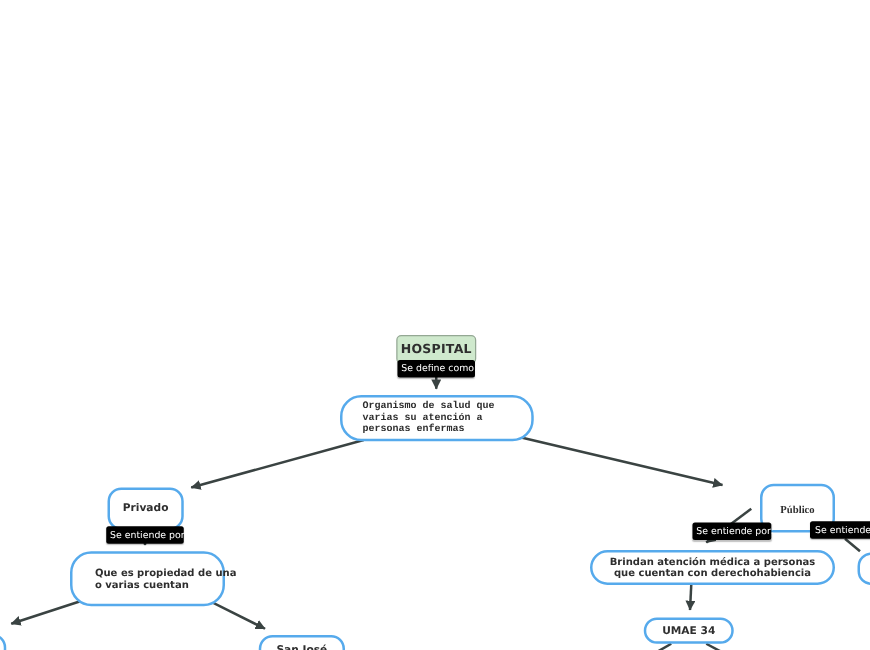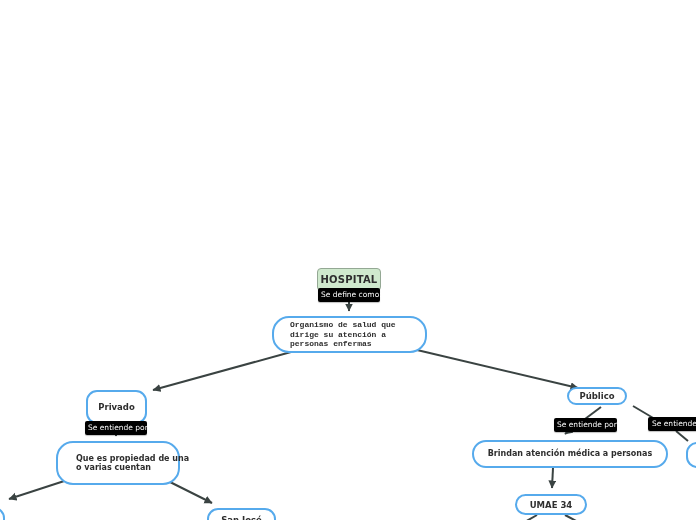--- a/index.html
+++ b/index.html
@@ -82,44 +82,45 @@
       <line x1="565" y1="515" x2="580" y2="523"></line>
     </g>
   </svg>
 
   <div class="node root center" style="left:317px;top:268px;width:64px;height:23px;">HOSPITAL</div>
 
   <div class="conn-label" style="left:318px;top:288px;width:62px;">Se define como:</div>
 
   <div class="node bigpill" style="left:272px;top:316px;width:155px;height:37px;padding-left:16px;font-family:Liberation Mono, monospace;">
       <span class="ln">Organismo de salud que</span>
-      <span class="ln">dirige su atención a</span>
+      <span class="ln">varias su atención a</span>
       <span class="ln">personas enfermas</span>
     </div>
 
   <div class="node pill center" style="left:86px;top:390px;width:61px;height:34px;">Privado</div>
 
   <div class="conn-label" style="left:85px;top:421px;width:62px;">Se entiende por:</div>
 
   <div class="node bigpill" style="left:56px;top:441px;width:124px;height:44px;padding-left:18px;">
       <span class="ln">Que es propiedad de una</span>
       <span class="ln">o varias cuentan</span>
     </div>
 
   <div class="node pill" style="left:-43px;top:507px;width:48px;height:26px;"></div>
 
   <div class="node pill" style="left:207px;top:508px;width:69px;height:28px;justify-content:flex-start;align-items:center;padding-top:5px;">San José</div>
 
-  <div class="node pill center" style="left:567px;top:387px;width:60px;height:18px;">Público</div>
+  <div class="node pill center" style="left:608px;top:387px;width:60px;height:39px;font-family:Liberation Serif, serif;">Público</div>
 
   <div class="conn-label" style="left:554px;top:418px;width:63px;">Se entiende por:</div>
 
   <div class="conn-label" style="left:648px;top:417px;width:63px;text-align:left;padding-left:4px;">Se entiende por:</div>
 
   <div class="node bigpill center" style="left:472px;top:440px;width:196px;height:28px;">
       <span class="ln">Brindan atención médica a personas</span>
+      <span class="ln">que cuentan con derechohabiencia</span>
     </div>
 
   <div class="node pill" style="left:686px;top:442px;width:60px;height:26px;"></div>
 
   <div class="node pill center" style="left:515px;top:494px;width:72px;height:21px;">UMAE 34</div>
 
 </div>
 
 </body></html>

